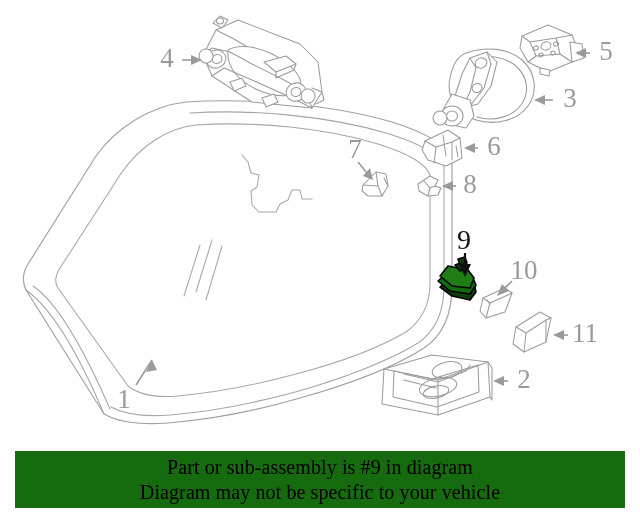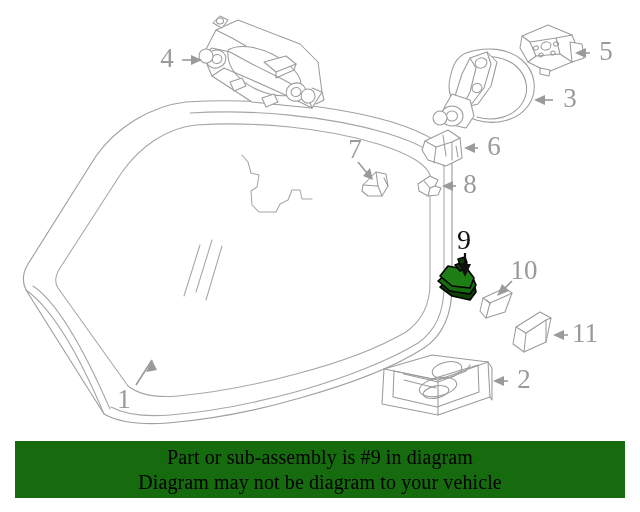--- a/index.html
+++ b/index.html
@@ -94,21 +94,21 @@
   }
   .hl-light {
     fill: #1f7d16;
     stroke: #000000;
     stroke-width: 1.6;
     stroke-linejoin: round;
   }
   #notice-banner {
     position: absolute;
     left: 15px;
-    top: 441px;
+    top: 451px;
     width: 610px;
     height: 57px;
     background: #156b0e;
     display: flex;
     flex-direction: column;
     align-items: center;
     justify-content: center;
     box-sizing: border-box;
   }
   .banner-line {
@@ -468,14 +468,14 @@
       <path class="leader" d="M 508,381 L 495,381"></path>
       <polygon class="arrowhead" points="493,381 504,376 504,386"></polygon>
       <text class="callout-text" x="524" y="382" text-anchor="middle">2</text>
     </g>
 
   </svg>
 </div>
 
 <div id="notice-banner">
   <div class="banner-line">Part or sub-assembly is #9 in diagram</div>
-  <div class="banner-line">Diagram may not be diagram to your vehicle</div>
+  <div class="banner-line">Diagram may not be specific to your vehicle</div>
 </div>
 
 </body></html>

